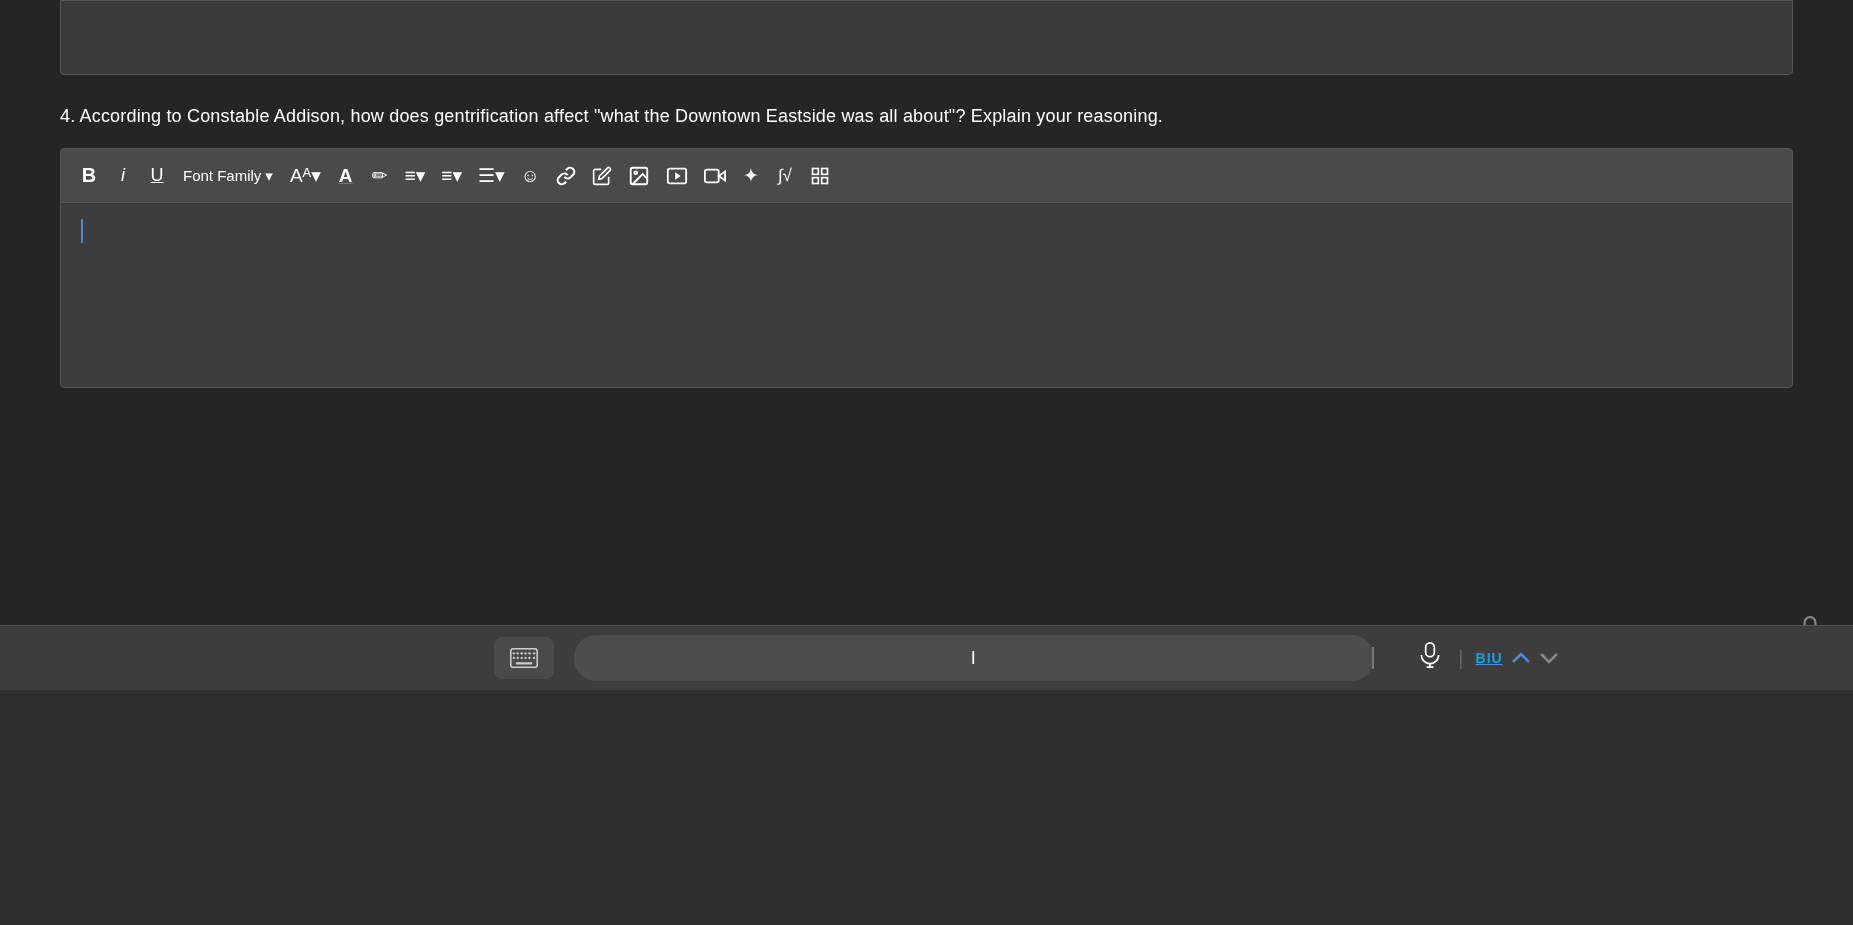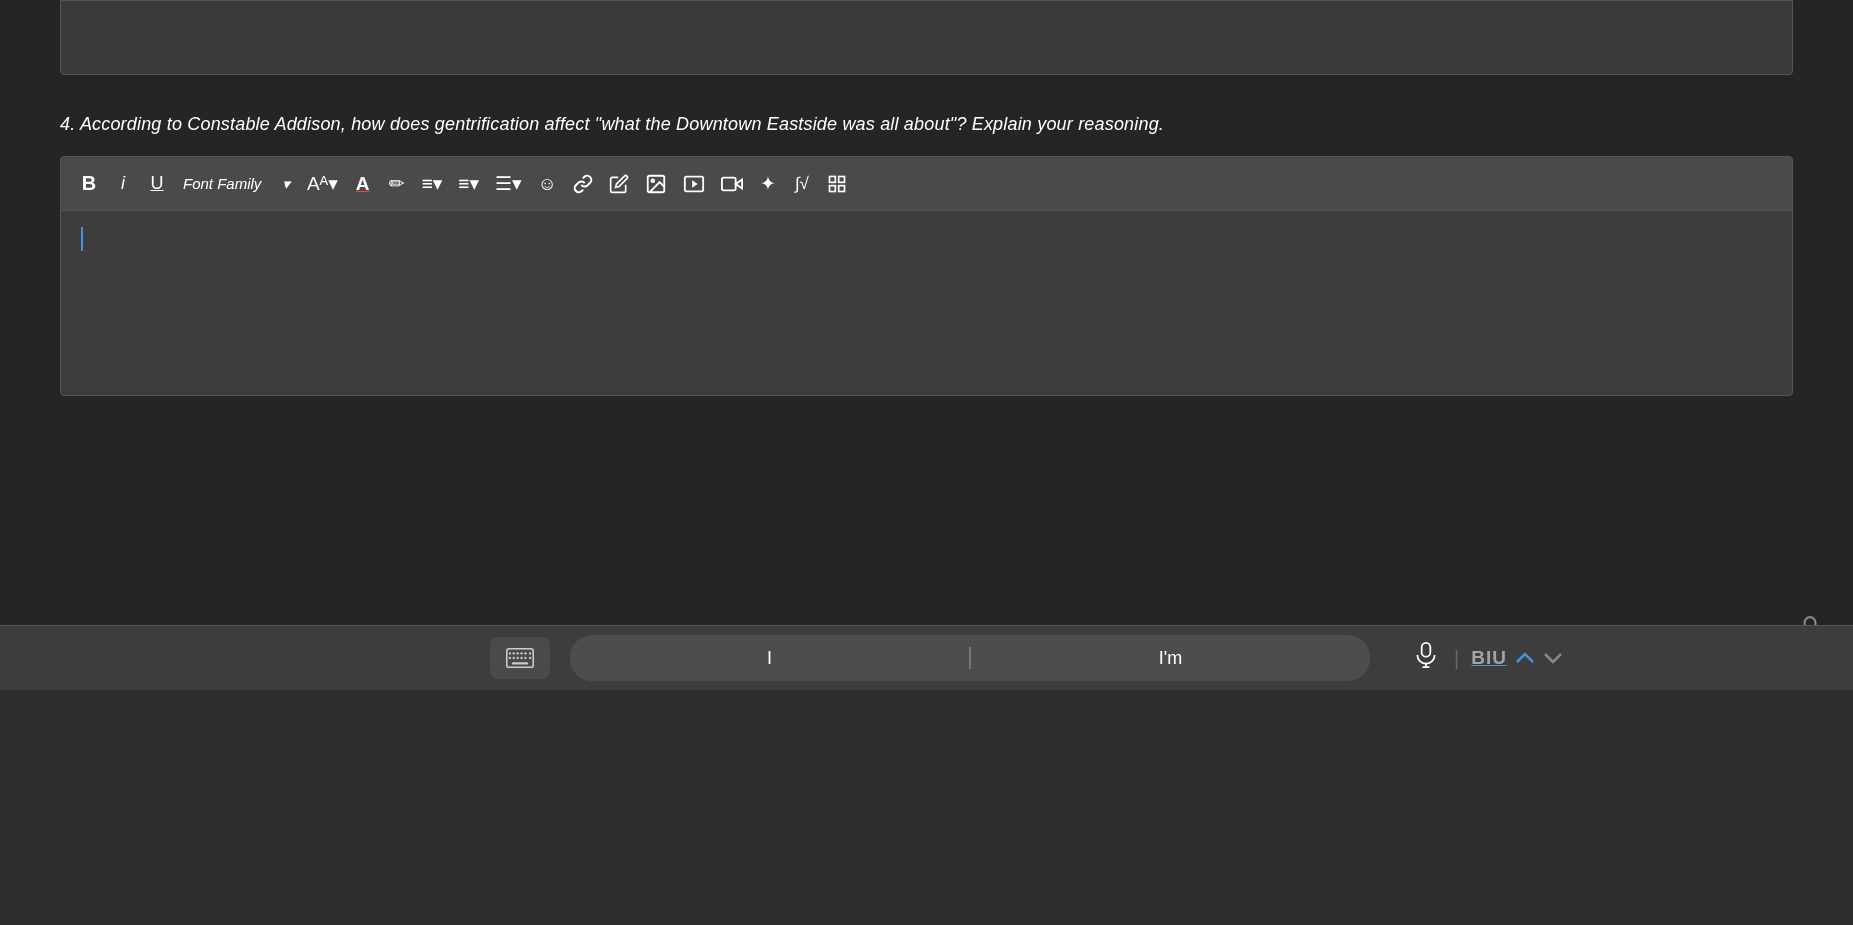--- a/index.html
+++ b/index.html
@@ -34,22 +34,21 @@
       background: #3a3a3a;
       border: 1px solid #555;
       margin: 0 60px;
       height: 75px;
       border-bottom-left-radius: 4px;
       border-bottom-right-radius: 4px;
     }
 
     
     .question-section {
-      padding: 36px 60px 18px 60px;
-      font-style: italic;
+      padding: 28px 60px 18px 60px;
     }
 
     .question-text {
       color: #ffffff;
       font-size: 18px;
       font-weight: 400;
       line-height: 1.5;
       letter-spacing: 0.01em;
     }
 
@@ -106,22 +105,21 @@
 
     .font-family-selector {
       color: #ffffff;
       background: transparent;
       border: none;
       cursor: pointer;
       font-size: 15px;
       padding: 3px 6px;
       display: inline-flex;
       align-items: center;
-      gap: 21px;
-      font-style: italic;
+      gap: 4px;
     }
 
     
     .editor-body {
       padding: 16px 20px;
       min-height: 160px;
       position: relative;
     }
 
     .editor-cursor {
@@ -216,22 +214,22 @@
     .mic-btn {
       color: #fff;
       font-size: 22px;
       background: transparent;
       border: none;
       cursor: pointer;
       padding: 5px;
     }
 
     .btu-label {
-      color: #a3a3a3;
-      font-size: 19px;
+      color: #0ea5e9;
+      font-size: 14px;
       font-weight: 700;
       letter-spacing: 1px;
       cursor: pointer;
       text-decoration: underline;
       text-decoration-color: #4a90d9;
     }
 
     .chevron-up-btn {
       color: #4a90d9;
       font-size: 20px;
@@ -395,21 +393,20 @@
           <line x1="25" y1="13" x2="25" y2="13" stroke="#ccc" stroke-width="3" stroke-linecap="round"></line>
           <line x1="31" y1="13" x2="31" y2="13" stroke="#ccc" stroke-width="3" stroke-linecap="round"></line>
           <line x1="9" y1="20" x2="27" y2="20" stroke="#ccc" stroke-width="3" stroke-linecap="round"></line>
         </svg>
       </button>
 
       <div class="autocomplete-suggestions">
         <span class="suggestion-item">I</span>
         <div class="suggestion-divider"></div>
         <div class="suggestion-divider"></div>
-        <span class="suggestion-item">I'm</span>
       </div>
 
       <div class="toolbar-right-section">
         <button class="mic-btn">
           <svg width="22" height="26" viewBox="0 0 22 30" fill="none" stroke="white" stroke-width="2">
             <rect x="6" y="1" width="10" height="16" rx="5"></rect>
             <path d="M1 15a10 10 0 0020 0"></path>
             <line x1="11" y1="25" x2="11" y2="29"></line>
             <line x1="7" y1="29" x2="15" y2="29"></line>
           </svg>

